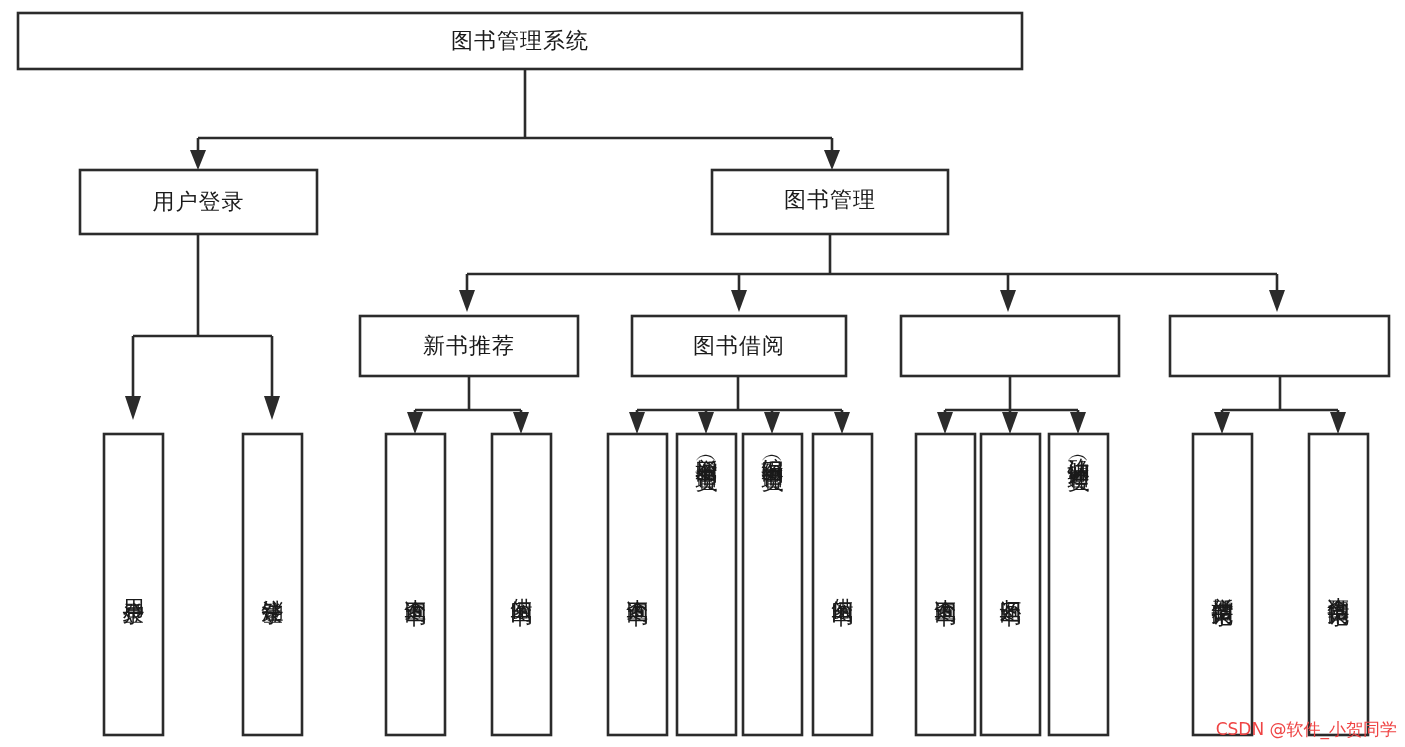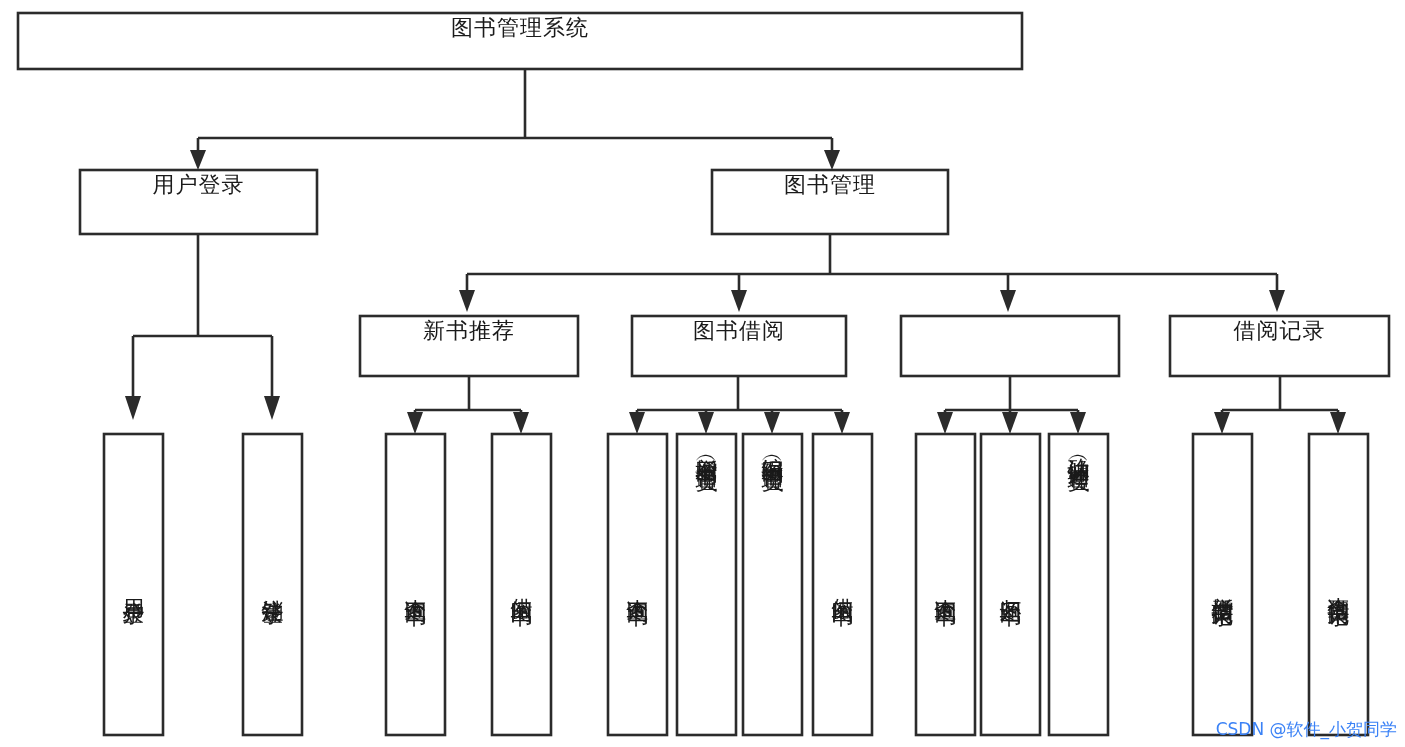--- a/index.html
+++ b/index.html
@@ -58,37 +58,38 @@
     font-family: "DejaVu Sans", "Liberation Sans", sans-serif;
     font-size: 22px;
     line-height: 1.08;
     letter-spacing: 2px;
     color: #1a1a1a;
     white-space: nowrap;
   }
   .horiz-text-wrap {
     position: absolute;
     display: flex;
+    align-items: center;
     justify-content: center;
     pointer-events: none;
   }
   .horiz-text {
     font-family: "DejaVu Sans", "Liberation Sans", sans-serif;
     font-size: 22px;
     color: #1a1a1a;
     white-space: nowrap;
     letter-spacing: 1px;
   }
   #watermark {
     position: absolute;
     right: 8px;
     bottom: 6px;
     font-family: "DejaVu Sans", "Liberation Sans", sans-serif;
     font-size: 17px;
-    color: #3b82f6;
+    color: #ef4444;
     white-space: nowrap;
     user-select: none;
   }
 </style>
 </head>
 <body>
 
 <div id="diagram-root">
 
   <svg id="diagram-svg" viewBox="0 0 1405 747" xmlns="http://www.w3.org/2000/svg">
@@ -205,23 +206,20 @@
   <div class="horiz-text-wrap" style="left:712px; top:170px; width:236px; height:60px;">
     <span class="horiz-text">图书管理</span>
   </div>
 
   <div class="horiz-text-wrap" style="left:632px; top:316px; width:214px; height:60px;">
     <span class="horiz-text">图书借阅</span>
   </div>
   <div class="horiz-text-wrap" style="left:360px; top:316px; width:218px; height:60px;">
     <span class="horiz-text">新书推荐</span>
   </div>
-  <div class="horiz-text-wrap" style="left:1170px; top:316px; width:219px; height:60px;">
-    <span class="horiz-text">借阅记录</span>
-  </div>
 
   <div class="vert-text-wrap" style="left:104px; top:434px; width:59px; height:301px;">
     <span class="vert-text">用户登录</span>
   </div>
   <div class="vert-text-wrap" style="left:243px; top:434px; width:59px; height:301px;">
     <span class="vert-text">注销登录</span>
   </div>
 
   <div class="vert-text-wrap" style="left:386px; top:434px; width:59px; height:301px;">
     <span class="vert-text">查询图书</span>

